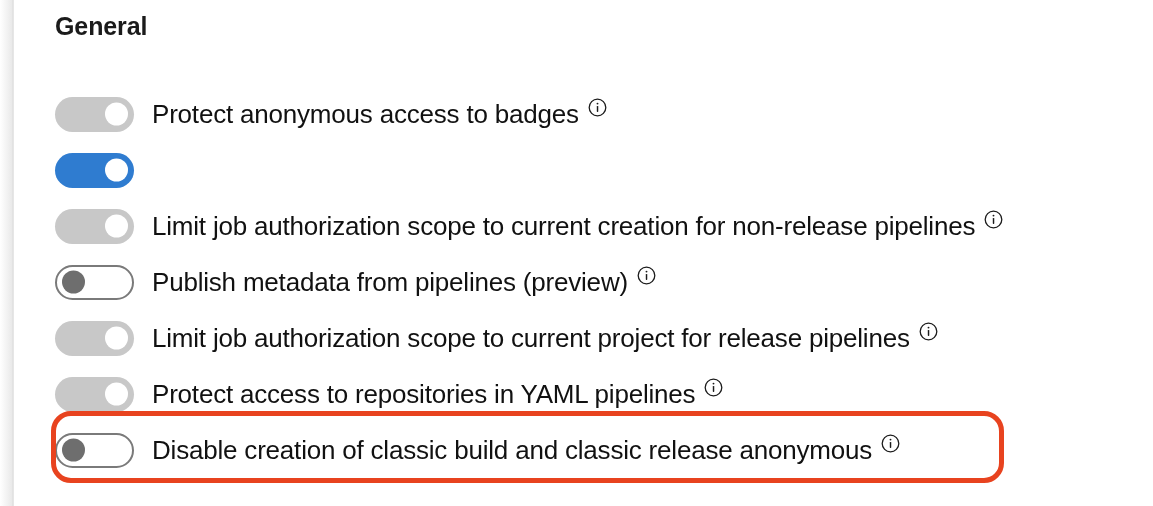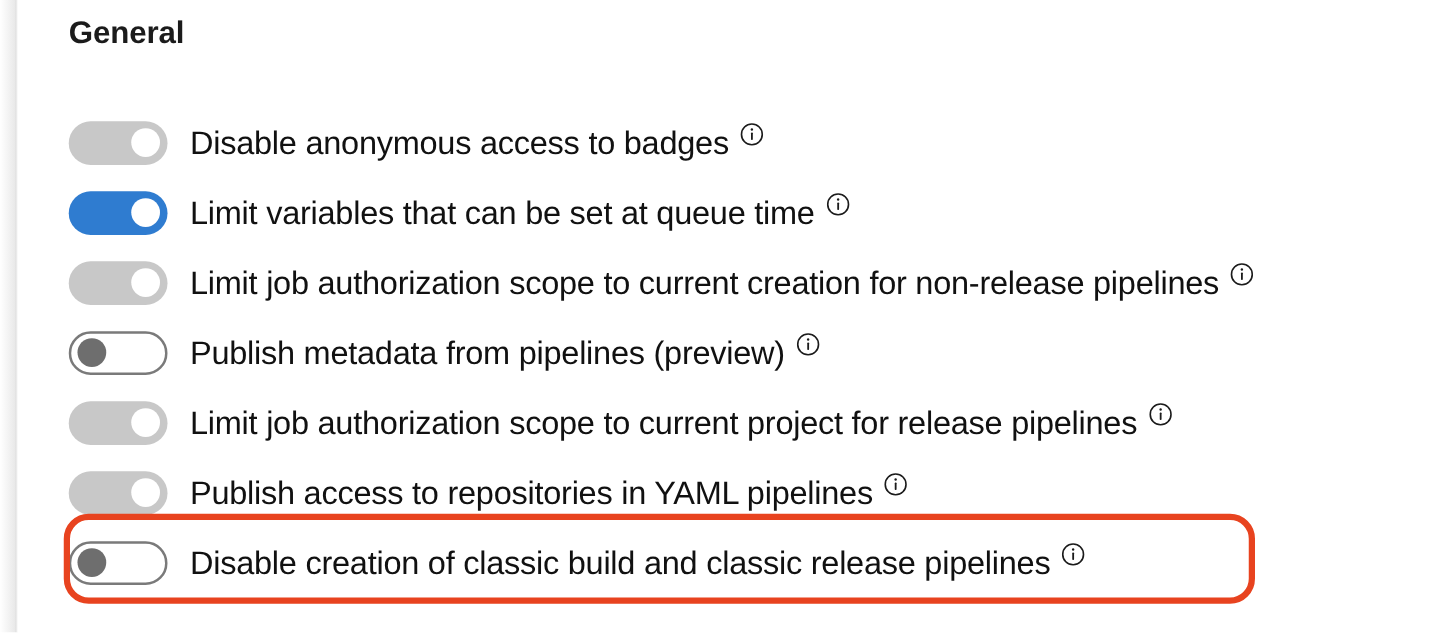--- a/index.html
+++ b/index.html
@@ -163,44 +163,34 @@
 <div class="panel">
 
   <div class="section-title">General</div>
 
   <div class="rows">
       <div class="setting-row">
         <div class="toggle on-disabled">
           <div class="knob"></div>
         </div>
         <div class="label-wrap">
-          <span class="setting-label">Disable anonymous access to badges</span>
+          <span class="setting-label">Protect anonymous access to badges</span>
           <span class="info-icon">
             <svg width="19" height="19" viewBox="0 0 19 19">
               <circle cx="9.5" cy="9.5" r="8.3" fill="none" stroke="#1b1b1b" stroke-width="1.3"></circle>
               <circle cx="9.5" cy="5.6" r="0.95" fill="#1b1b1b"></circle>
               <rect x="8.8" y="7.9" width="1.45" height="6.0" rx="0.6" fill="#1b1b1b"></rect>
             </svg>
           </span>
         </div>
       </div>
       <div class="setting-row">
         <div class="toggle on">
           <div class="knob"></div>
         </div>
-        <div class="label-wrap">
-          <span class="setting-label">Limit variables that can be set at queue time</span>
-          <span class="info-icon">
-            <svg width="19" height="19" viewBox="0 0 19 19">
-              <circle cx="9.5" cy="9.5" r="8.3" fill="none" stroke="#1b1b1b" stroke-width="1.3"></circle>
-              <circle cx="9.5" cy="5.6" r="0.95" fill="#1b1b1b"></circle>
-              <rect x="8.8" y="7.9" width="1.45" height="6.0" rx="0.6" fill="#1b1b1b"></rect>
-            </svg>
-          </span>
-        </div>
       </div>
       <div class="setting-row">
         <div class="toggle on-disabled">
           <div class="knob"></div>
         </div>
         <div class="label-wrap">
           <span class="setting-label">Limit job authorization scope to current creation for non-release pipelines</span>
           <span class="info-icon">
             <svg width="19" height="19" viewBox="0 0 19 19">
               <circle cx="9.5" cy="9.5" r="8.3" fill="none" stroke="#1b1b1b" stroke-width="1.3"></circle>
@@ -238,36 +228,36 @@
               <rect x="8.8" y="7.9" width="1.45" height="6.0" rx="0.6" fill="#1b1b1b"></rect>
             </svg>
           </span>
         </div>
       </div>
       <div class="setting-row">
         <div class="toggle on-disabled">
           <div class="knob"></div>
         </div>
         <div class="label-wrap">
-          <span class="setting-label">Publish access to repositories in YAML pipelines</span>
+          <span class="setting-label">Protect access to repositories in YAML pipelines</span>
           <span class="info-icon">
             <svg width="19" height="19" viewBox="0 0 19 19">
               <circle cx="9.5" cy="9.5" r="8.3" fill="none" stroke="#1b1b1b" stroke-width="1.3"></circle>
               <circle cx="9.5" cy="5.6" r="0.95" fill="#1b1b1b"></circle>
               <rect x="8.8" y="7.9" width="1.45" height="6.0" rx="0.6" fill="#1b1b1b"></rect>
             </svg>
           </span>
         </div>
       </div>
       <div class="setting-row">
         <div class="toggle off">
           <div class="knob"></div>
         </div>
         <div class="label-wrap">
-          <span class="setting-label">Disable creation of classic build and classic release pipelines</span>
+          <span class="setting-label">Disable creation of classic build and classic release anonymous</span>
           <span class="info-icon">
             <svg width="19" height="19" viewBox="0 0 19 19">
               <circle cx="9.5" cy="9.5" r="8.3" fill="none" stroke="#1b1b1b" stroke-width="1.3"></circle>
               <circle cx="9.5" cy="5.6" r="0.95" fill="#1b1b1b"></circle>
               <rect x="8.8" y="7.9" width="1.45" height="6.0" rx="0.6" fill="#1b1b1b"></rect>
             </svg>
           </span>
         </div>
       </div>
     </div>

